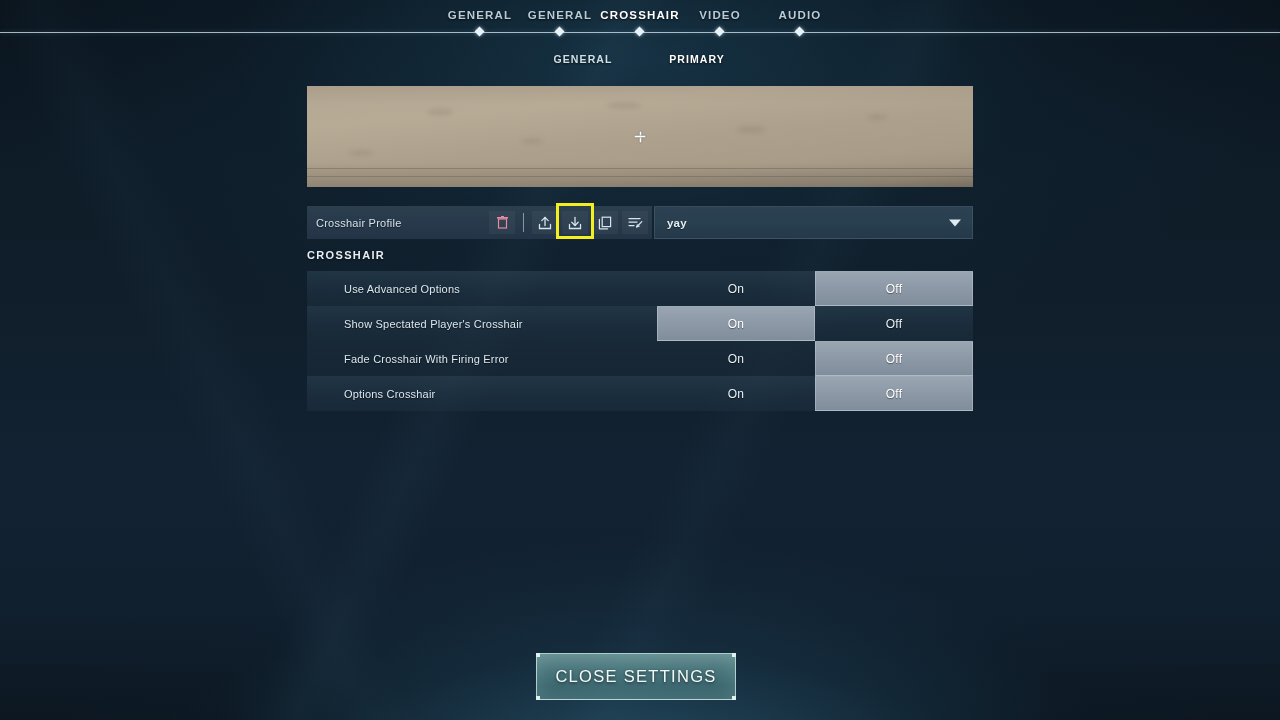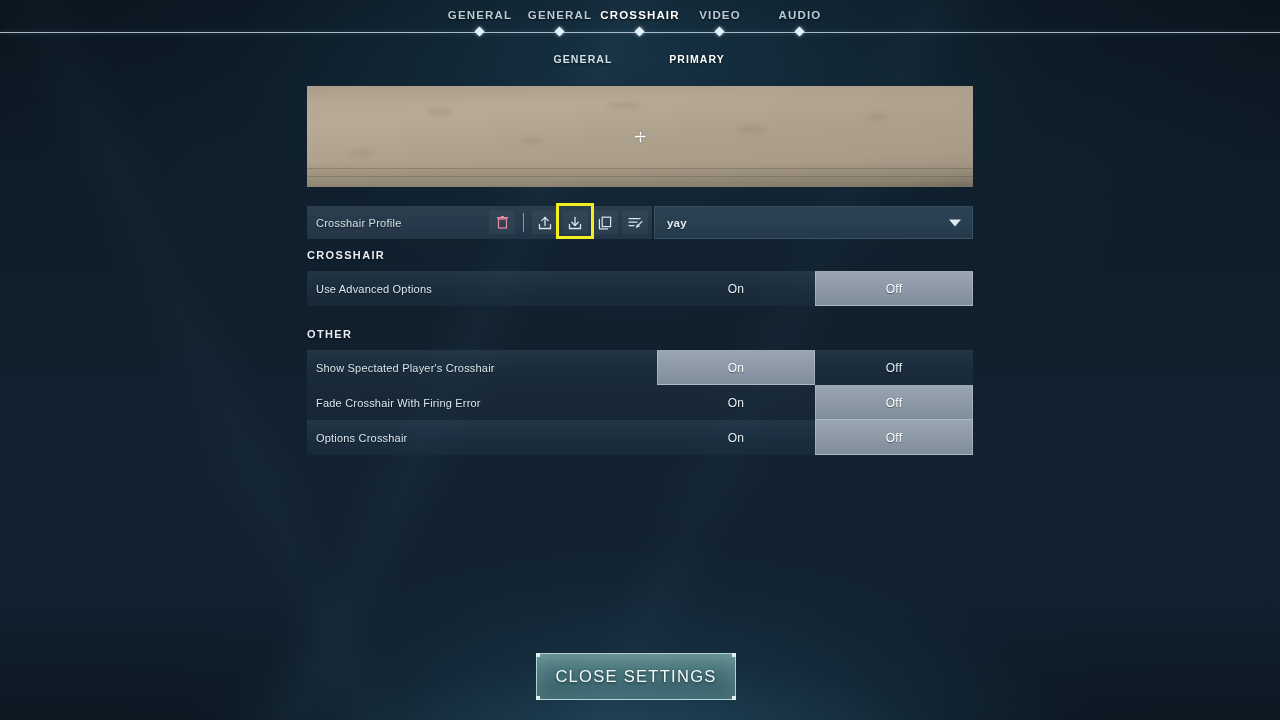--- a/index.html
+++ b/index.html
@@ -193,20 +193,21 @@
     color:#e6eef4;
     text-shadow:0 1px 2px rgba(0,0,0,0.6);
     user-select:none;
   }
   .rows { display:flex; flex-direction:column; }
   .setting-row {
     position:relative;
     width:666px; height:35px;
     display:flex; align-items:center;
     background:linear-gradient(180deg, rgba(48,72,90,0.52) 0%, rgba(38,60,78,0.46) 55%, rgba(32,52,68,0.42) 100%);
+    padding-left:28px;
   }
   .setting-row.alt {
     background:linear-gradient(180deg, rgba(30,48,64,0.55) 0%, rgba(26,43,58,0.50) 100%);
   }
   .setting-label {
     margin-left:9px;
     font-size:11px; color:#dbe7ee; letter-spacing:0.2px;
     text-shadow:0 1px 1px rgba(0,0,0,0.55);
     user-select:none;
   }
@@ -362,21 +363,20 @@
         <div class="section-title">CROSSHAIR</div>
         <div class="rows">
           <div class="setting-row">
             <span class="setting-label">Use Advanced Options</span>
             <div class="toggle-group">
               <div class="toggle-opt">On</div>
               <div class="toggle-opt selected">Off</div>
             </div>
           </div>
         </div>
-        <div class="section-title">OTHER</div>
         <div class="rows">
           <div class="setting-row">
             <span class="setting-label">Show Spectated Player's Crosshair</span>
             <div class="toggle-group">
               <div class="toggle-opt selected">On</div>
               <div class="toggle-opt">Off</div>
             </div>
           </div>
           <div class="setting-row alt">
             <span class="setting-label">Fade Crosshair With Firing Error</span>

